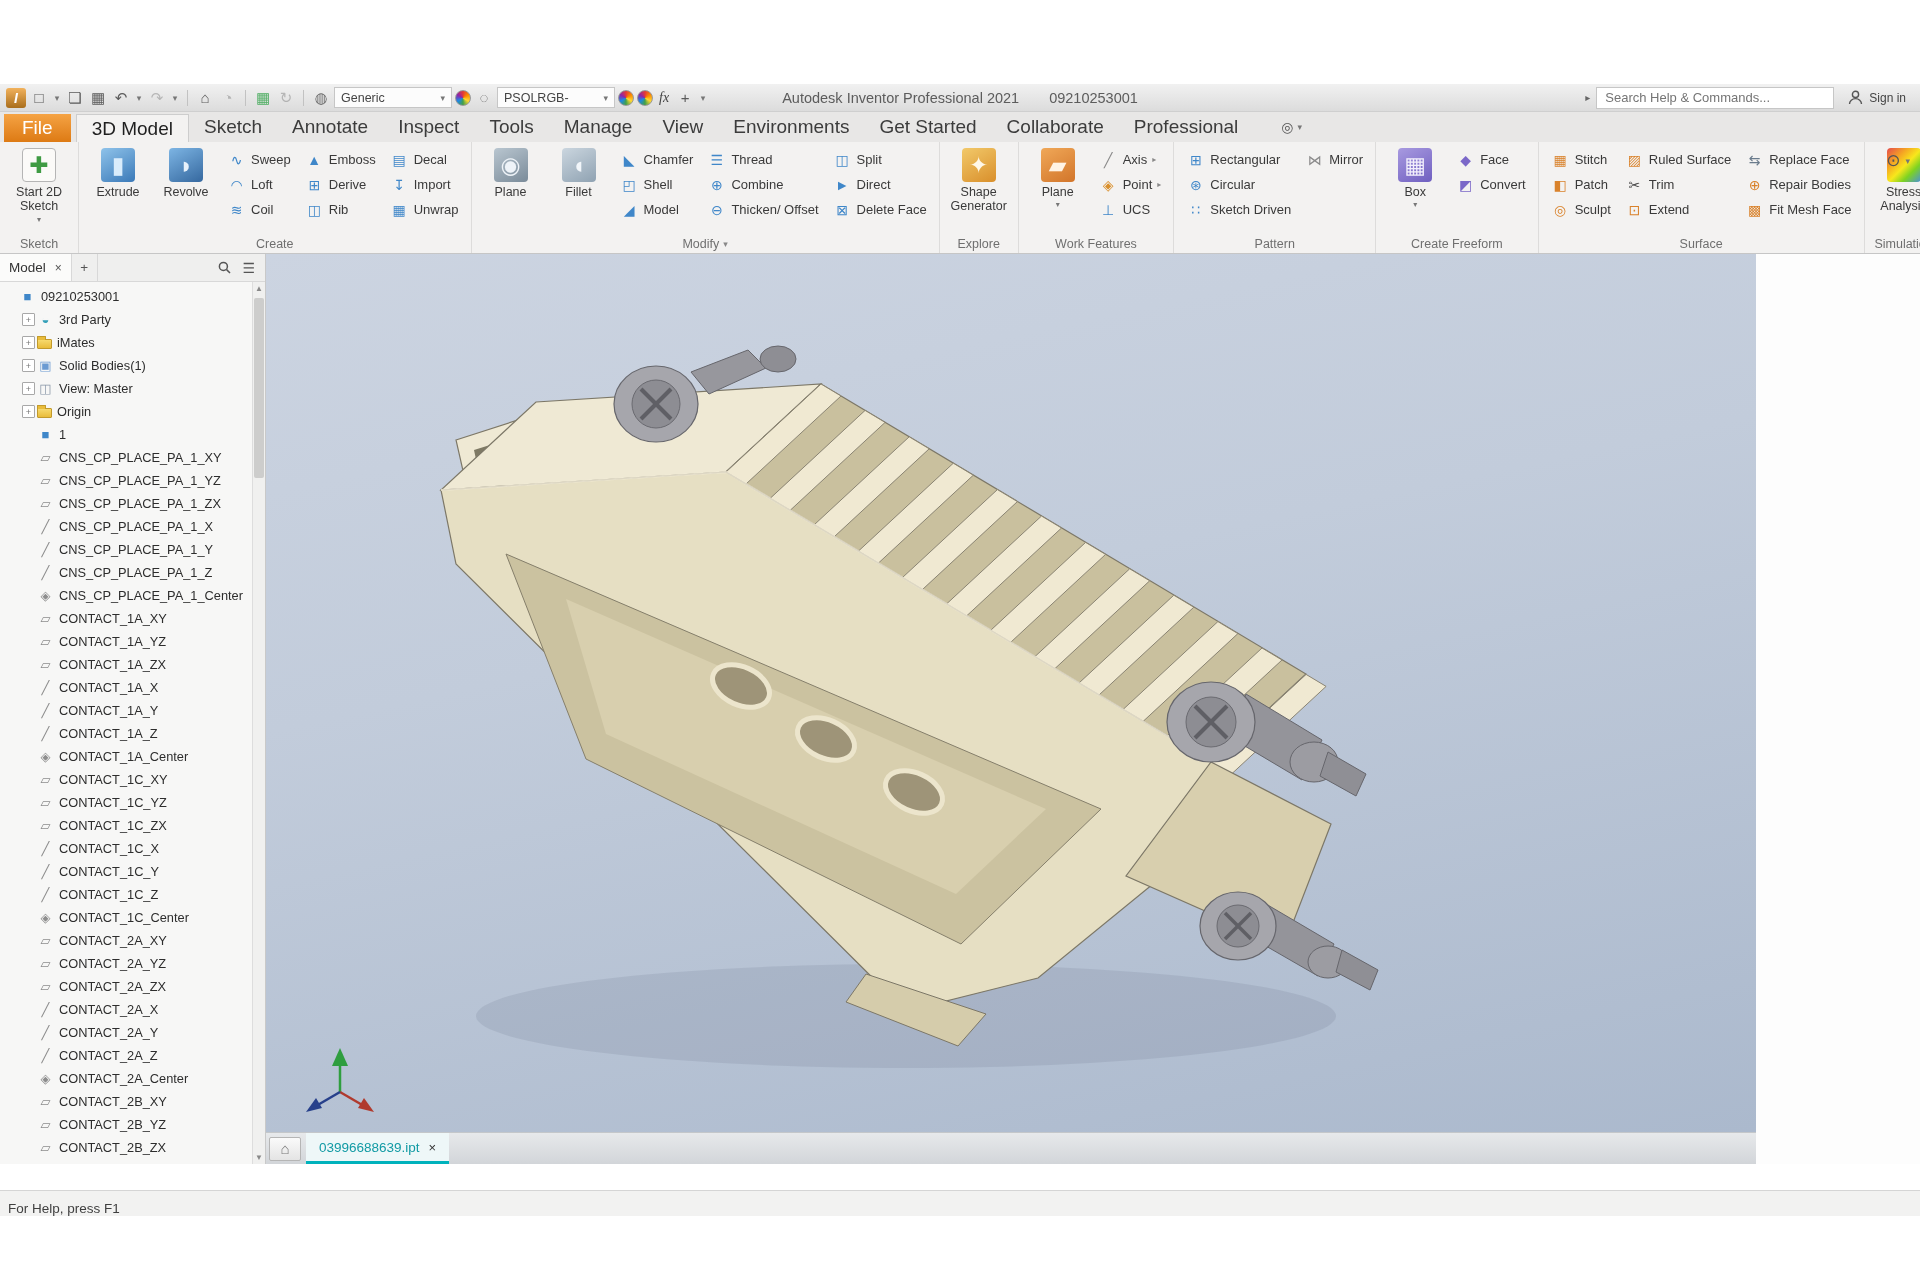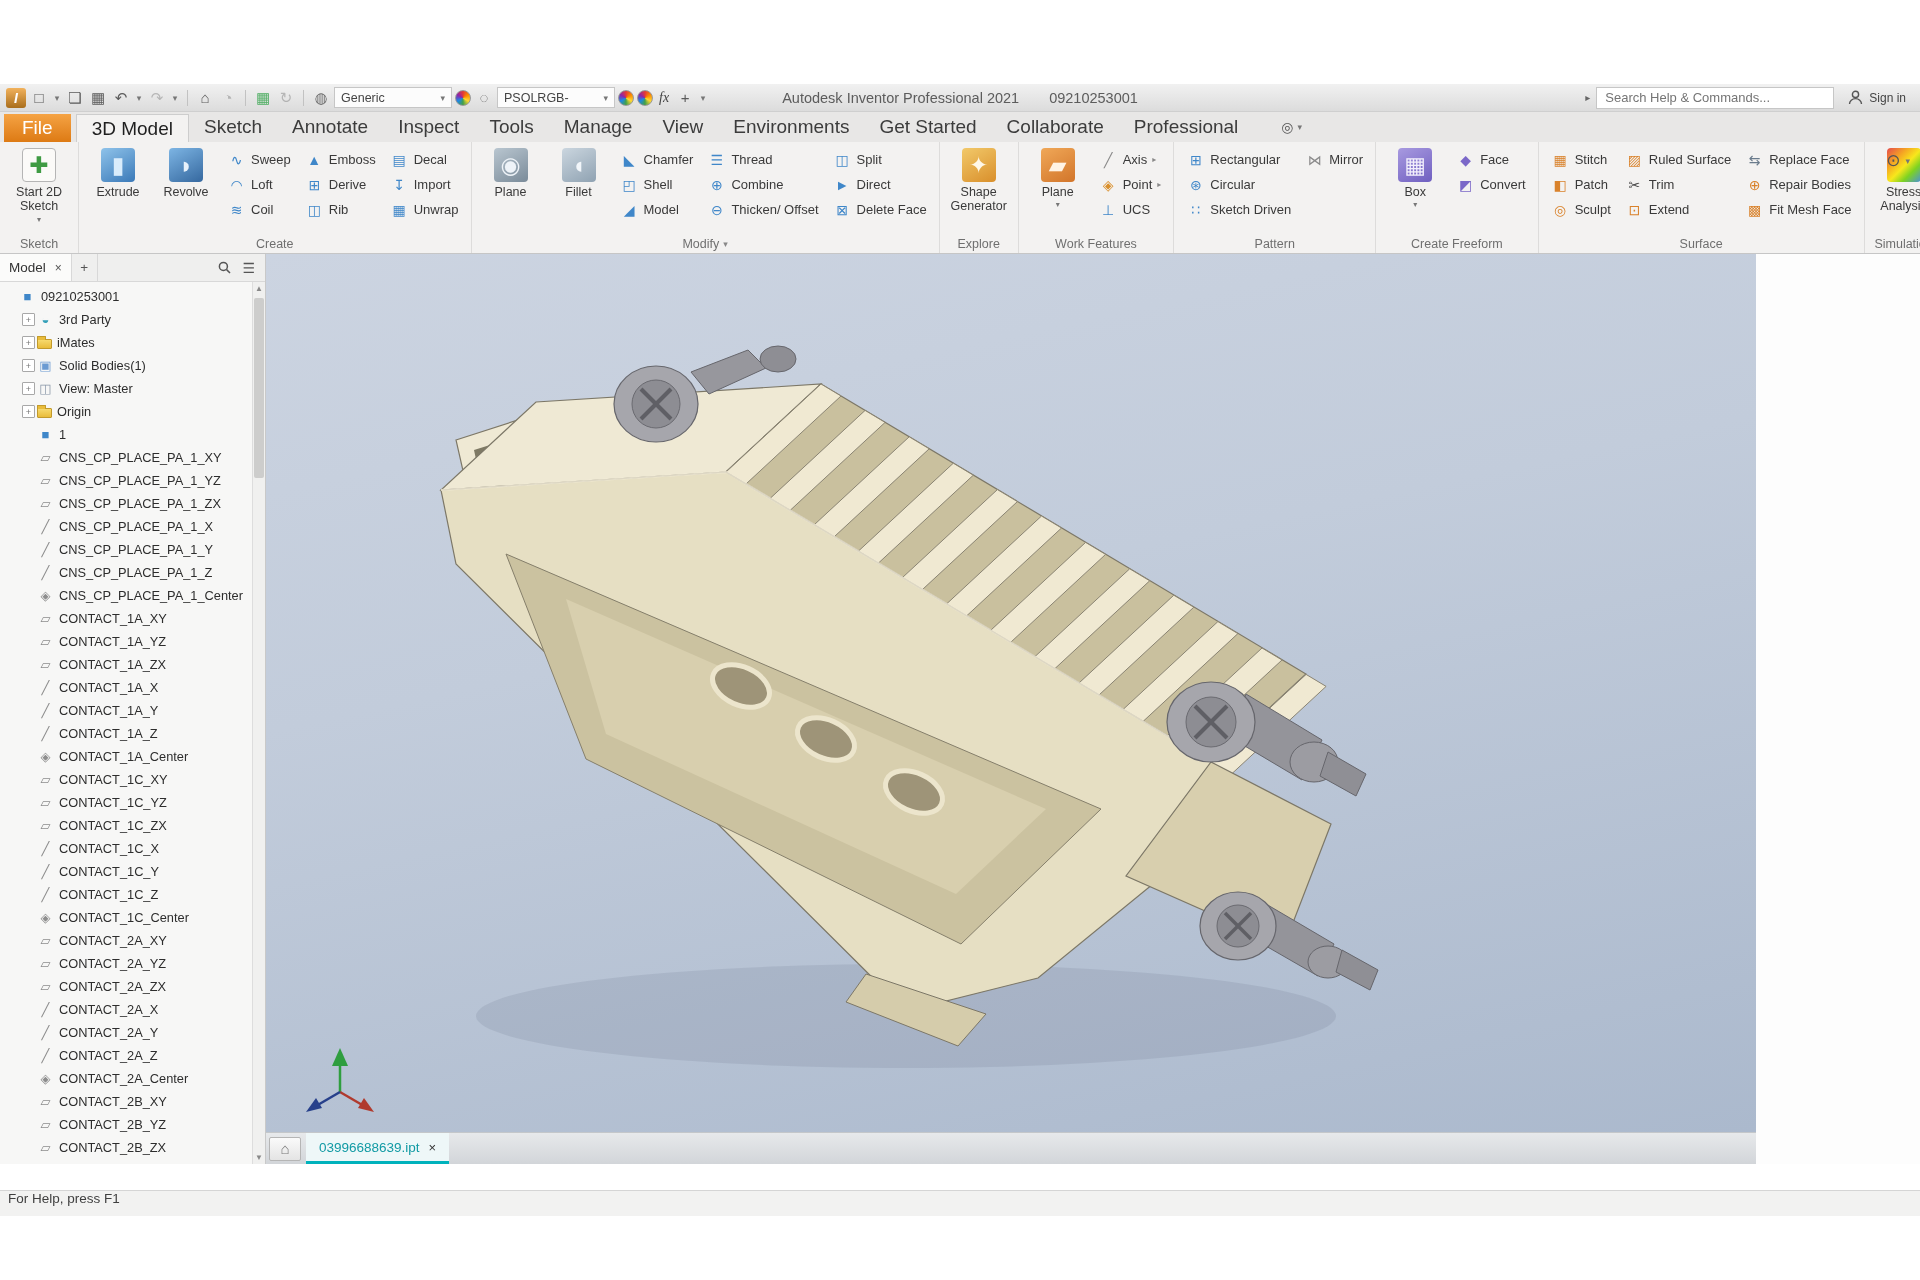--- a/index.html
+++ b/index.html
@@ -104,21 +104,21 @@
     background:linear-gradient(#e7e9eb,#d2d5d9);display:flex;align-items:center;border-top:1px solid #c4c7ca}
   .homebtn{width:32px;height:24px;margin-left:3px;background:linear-gradient(#fafafa,#e4e4e4);
     border:1px solid #b5b5b5;border-radius:2px;display:flex;align-items:center;justify-content:center;
     color:#777;font-size:15px;cursor:pointer}
   .doctab{margin-left:5px;height:100%;display:flex;align-items:center;gap:9px;padding:0 13px;
     background:#eef7f8;border-bottom:3px solid var(--accent,#00b2bc);color:#119aa4;font-size:13.5px;cursor:pointer}
   .doctab .close{color:#333;font-size:13px}
 
   
   .statusbar{position:absolute;left:0;top:1190px;width:1920px;height:26px;background:#f2f2f1;
-    border-top:1px solid #d5d5d5;display:flex;align-items:flex-start;padding-left:8px;
+    border-top:1px solid #d5d5d5;display:flex;align-items:flex-end;padding-left:8px;
     font-size:13.5px;color:#3f3f3f}
 
   
   .fin{fill:#f0e9d2;stroke:#8a8473;stroke-width:1}
 </style>
 </head>
 <body>
 
 <div id="screen">
 

